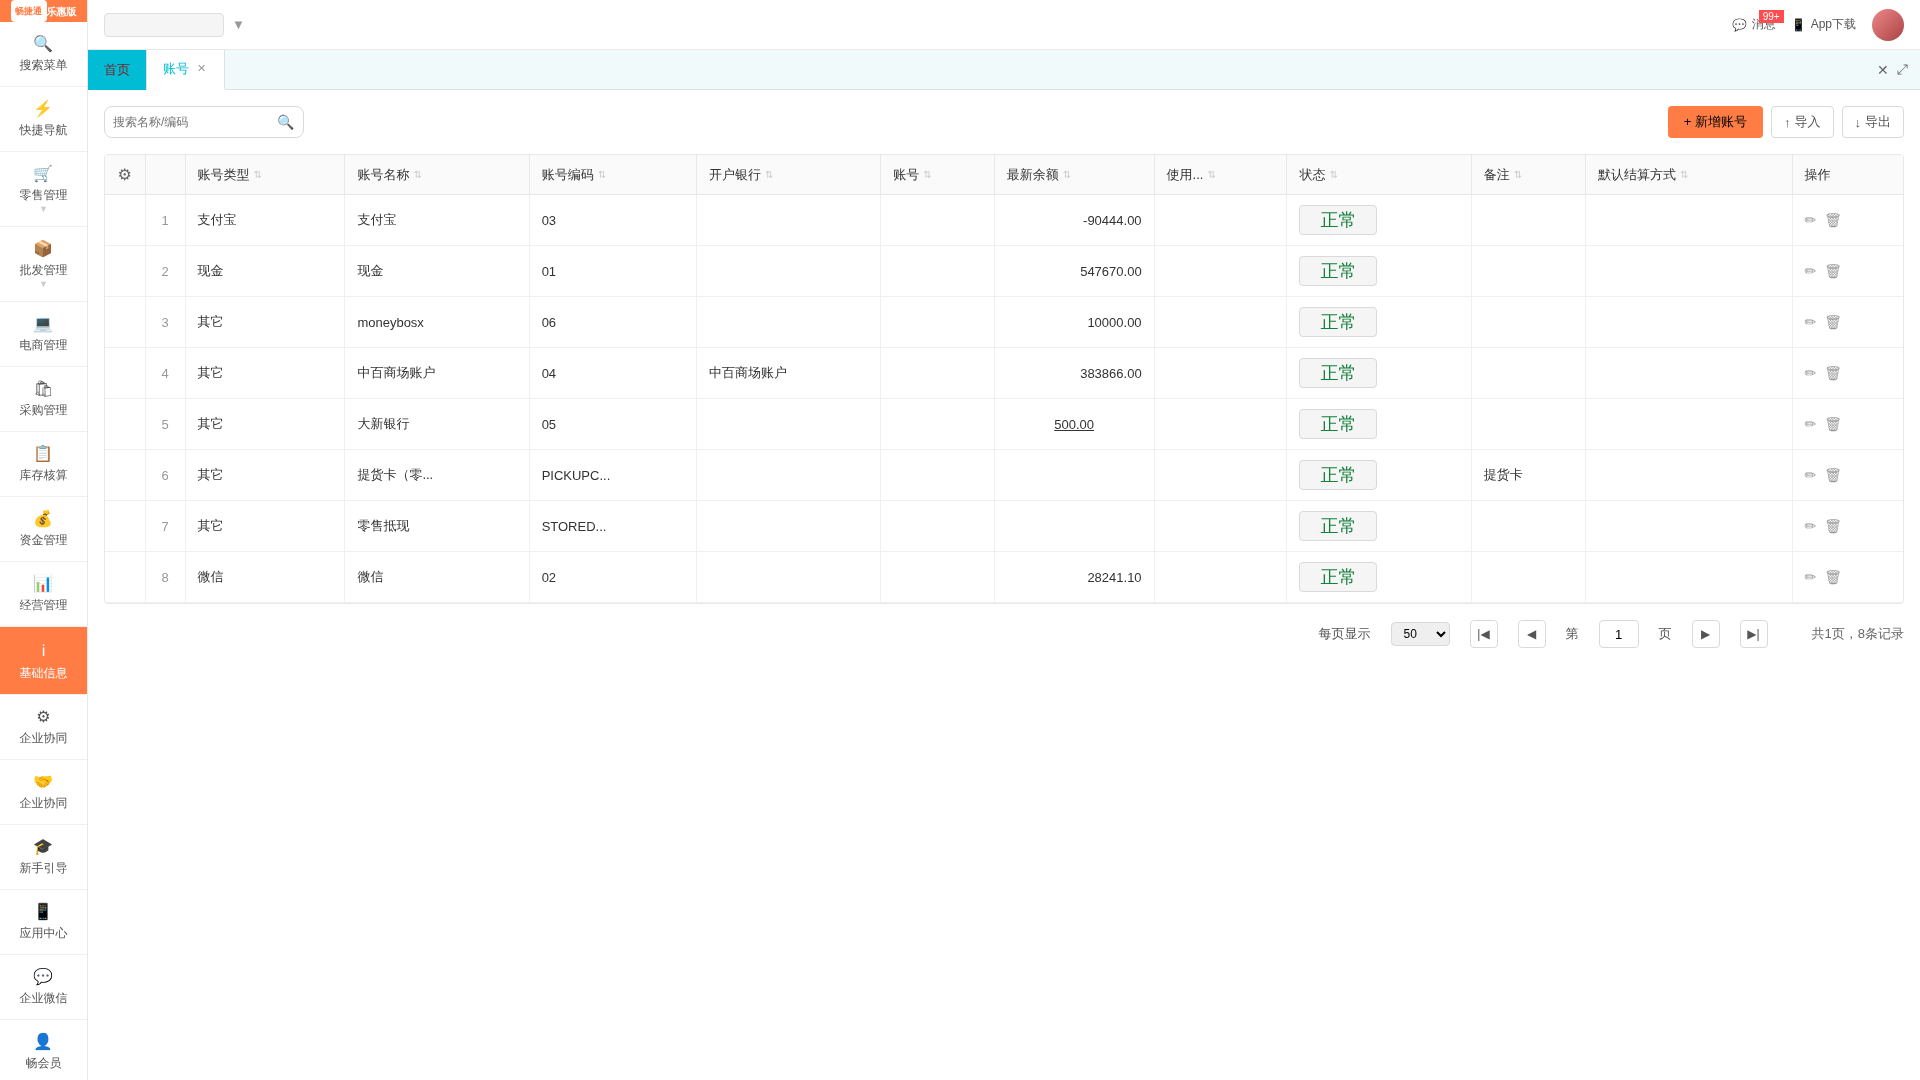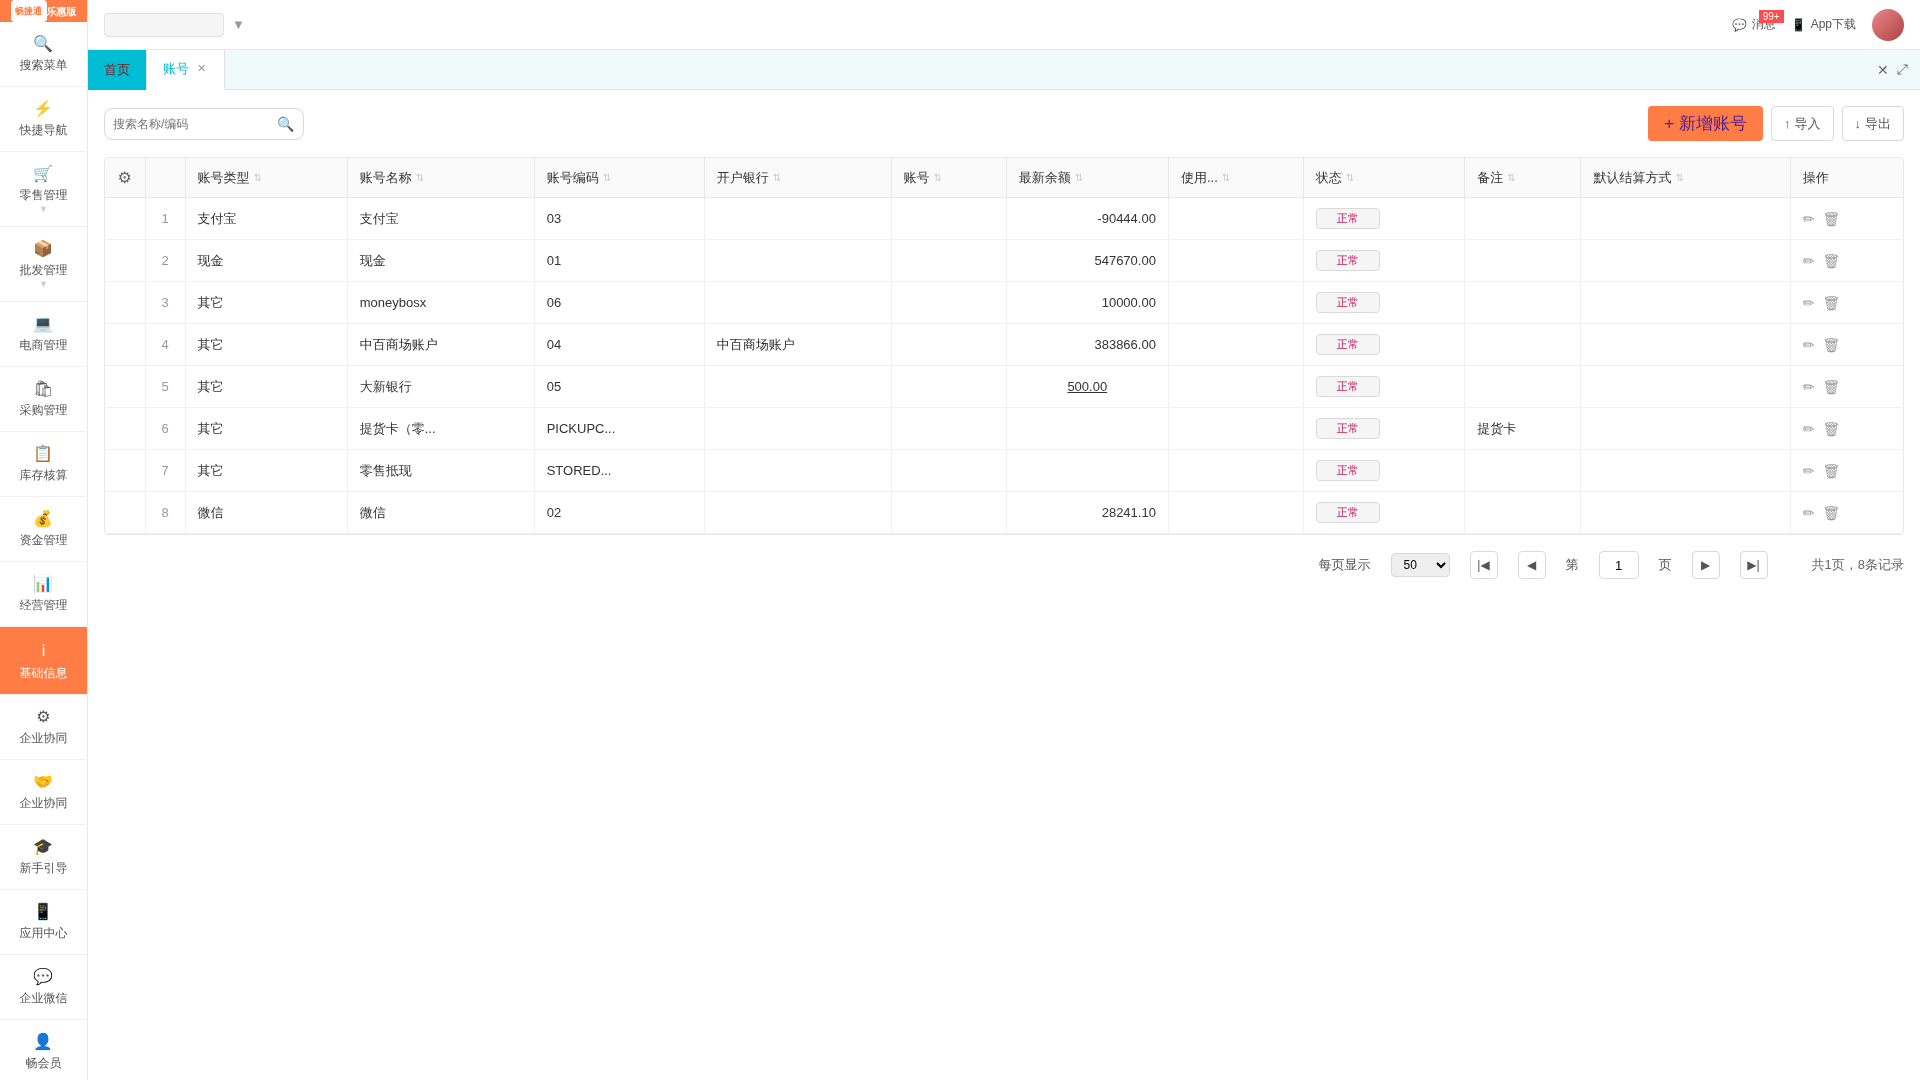--- a/index.html
+++ b/index.html
@@ -157,25 +157,25 @@
       background: #fff;
     }
     .search-box input {
       border: none; outline: none; font-size: 12px; flex: 1; color: #999;
     }
     .search-icon { color: #999; font-size: 14px; }
 
     .toolbar-right { display: flex; gap: 8px; }
     .btn-primary {
       background: #ff7d45;
-      color: #4c1d95;
+      color: #000000;
       border: none;
       border-radius: 4px;
       padding: 6px 16px;
-      font-size: 17px;
+      font-size: 13px;
       cursor: pointer;
       display: flex; align-items: center; gap: 4px;
     }
     .btn-default {
       background: #fff;
       color: #555;
       border: 1px solid #d9d9d9;
       border-radius: 4px;
       padding: 6px 12px;
       font-size: 13px;
@@ -217,22 +217,22 @@
       color: #333;
       border-right: 1px solid #f0f0f0;
     }
     tbody td:last-child { border-right: none; }
     .status-badge {
       display: inline-block;
       padding: 2px 20px;
       background: #f5f5f5;
       border: 1px solid #d9d9d9;
       border-radius: 4px;
-      font-size: 11px;
-      color: #be185d;
+      font-size: 18px;
+      color: #15803d;
     }
     .action-icons { display: flex; gap: 8px; align-items: center; }
     .action-icon { color: #999; cursor: pointer; font-size: 14px; }
 
     
     .th-config { width: 40px; text-align: center; }
     .config-icon { color: #666; cursor: pointer; font-size: 16px; }
 
     
     .pagination {

